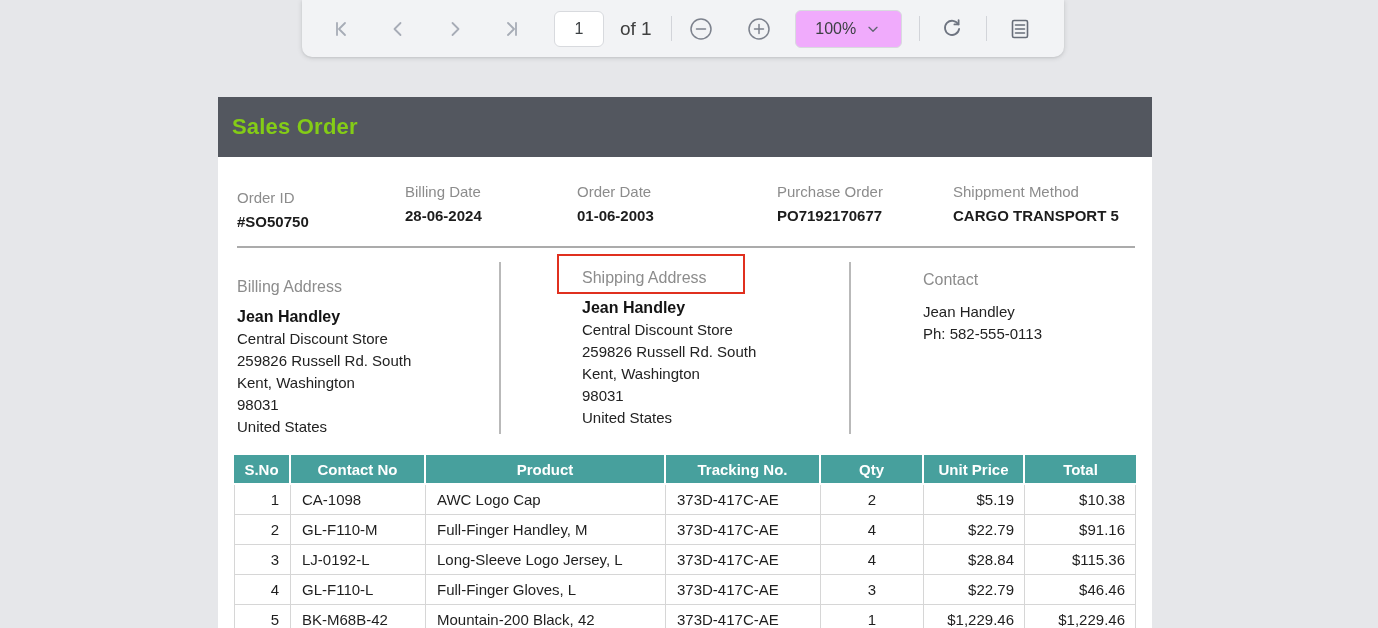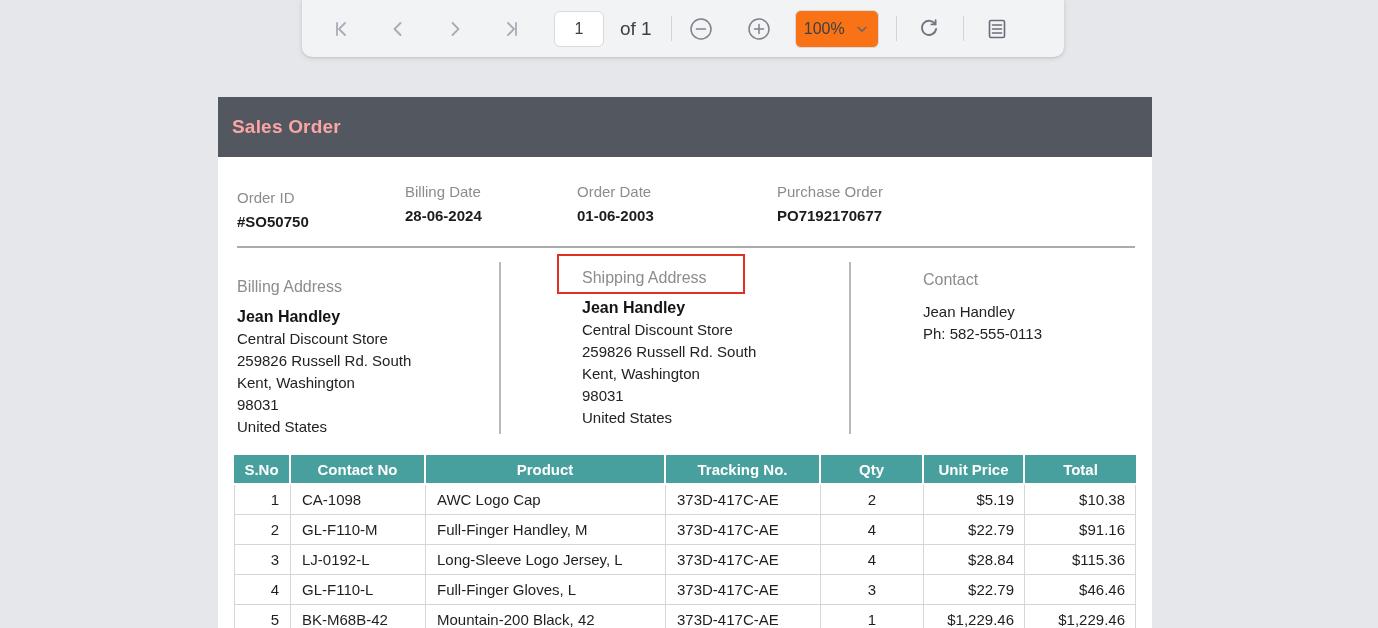--- a/index.html
+++ b/index.html
@@ -31,39 +31,39 @@
     margin-left:29px;width:50px;height:36px;background:#fff;
     border:1px solid #d8dade;border-radius:6px;text-align:center;
     font-size:16px;color:#3c4043;font-family:"Liberation Sans",sans-serif;
   }
   .page-count{margin-left:16px;font-size:19px;color:#404040;white-space:nowrap;}
   .sep{width:1px;height:25px;background:#d2d4d9;}
   .sep-a{margin-left:19px;}
   .btn-zoom-out{margin-left:16px;}
   .btn-zoom-in{margin-left:32px;}
   .zoom-select{
-    margin-left:23px;width:84px;height:38px;background:#f97316;
+    margin-left:23px;width:107px;height:38px;background:#f0abfc;
     border:1px solid #d8dade;border-radius:6px;cursor:pointer;
     display:flex;align-items:center;justify-content:center;gap:9px;
     font-size:16px;color:#3c4043;
   }
   .sep-b{margin-left:17px;}
   .btn-refresh{margin-left:19px;}
   .sep-c{margin-left:21px;}
   .btn-doc{margin-left:20px;}
   
   .page{
     position:absolute;left:218px;top:97px;width:934px;height:531px;
     background:#ffffff;overflow:hidden;
   }
   .title-bar{
     height:60px;background:var(--title-bar-bg);
     display:flex;align-items:center;padding-left:14px;
   }
-  .doc-title{color:#fca5a5;font-weight:bold;font-size:19px;letter-spacing:.2px;}
+  .doc-title{color:#84cc16;font-weight:bold;font-size:22px;letter-spacing:.2px;}
   .order-fields{position:absolute;top:86px;left:0;width:100%;height:56px;}
   .order-field{position:absolute;top:0;white-space:nowrap;}
   .order-field:nth-child(1){left:19px;margin-top:6px;}
   .order-field:nth-child(2){left:187px;}
   .order-field:nth-child(3){left:359px;}
   .order-field:nth-child(4){left:547px;margin-left:12px;}
   .order-field:nth-child(5){left:735px;}
   .f-label{color:#8c8c8c;font-size:15px;}
   .f-value{color:#1c1c1c;font-weight:bold;font-size:15px;margin-top:7px;}
   .hr{position:absolute;top:149px;left:19px;width:898px;border-top:2px solid #ababab;}
@@ -188,20 +188,24 @@
         <div class="f-value">28-06-2024</div>
       </div>
       <div class="order-field">
         <div class="f-label">Order Date</div>
         <div class="f-value">01-06-2003</div>
       </div>
       <div class="order-field">
         <div class="f-label">Purchase Order</div>
         <div class="f-value">PO7192170677</div>
       </div>
+      <div class="order-field">
+        <div class="f-label">Shippment Method</div>
+        <div class="f-value">CARGO TRANSPORT 5</div>
+      </div>
     </div>
 
   <div class="hr"></div>
 
   <div class="annotation-box"></div>
 
   <div class="addr-block billing-block">
     <div class="addr-label">Billing Address</div>
     <div class="addr-name">Jean Handley</div>
     <div>

